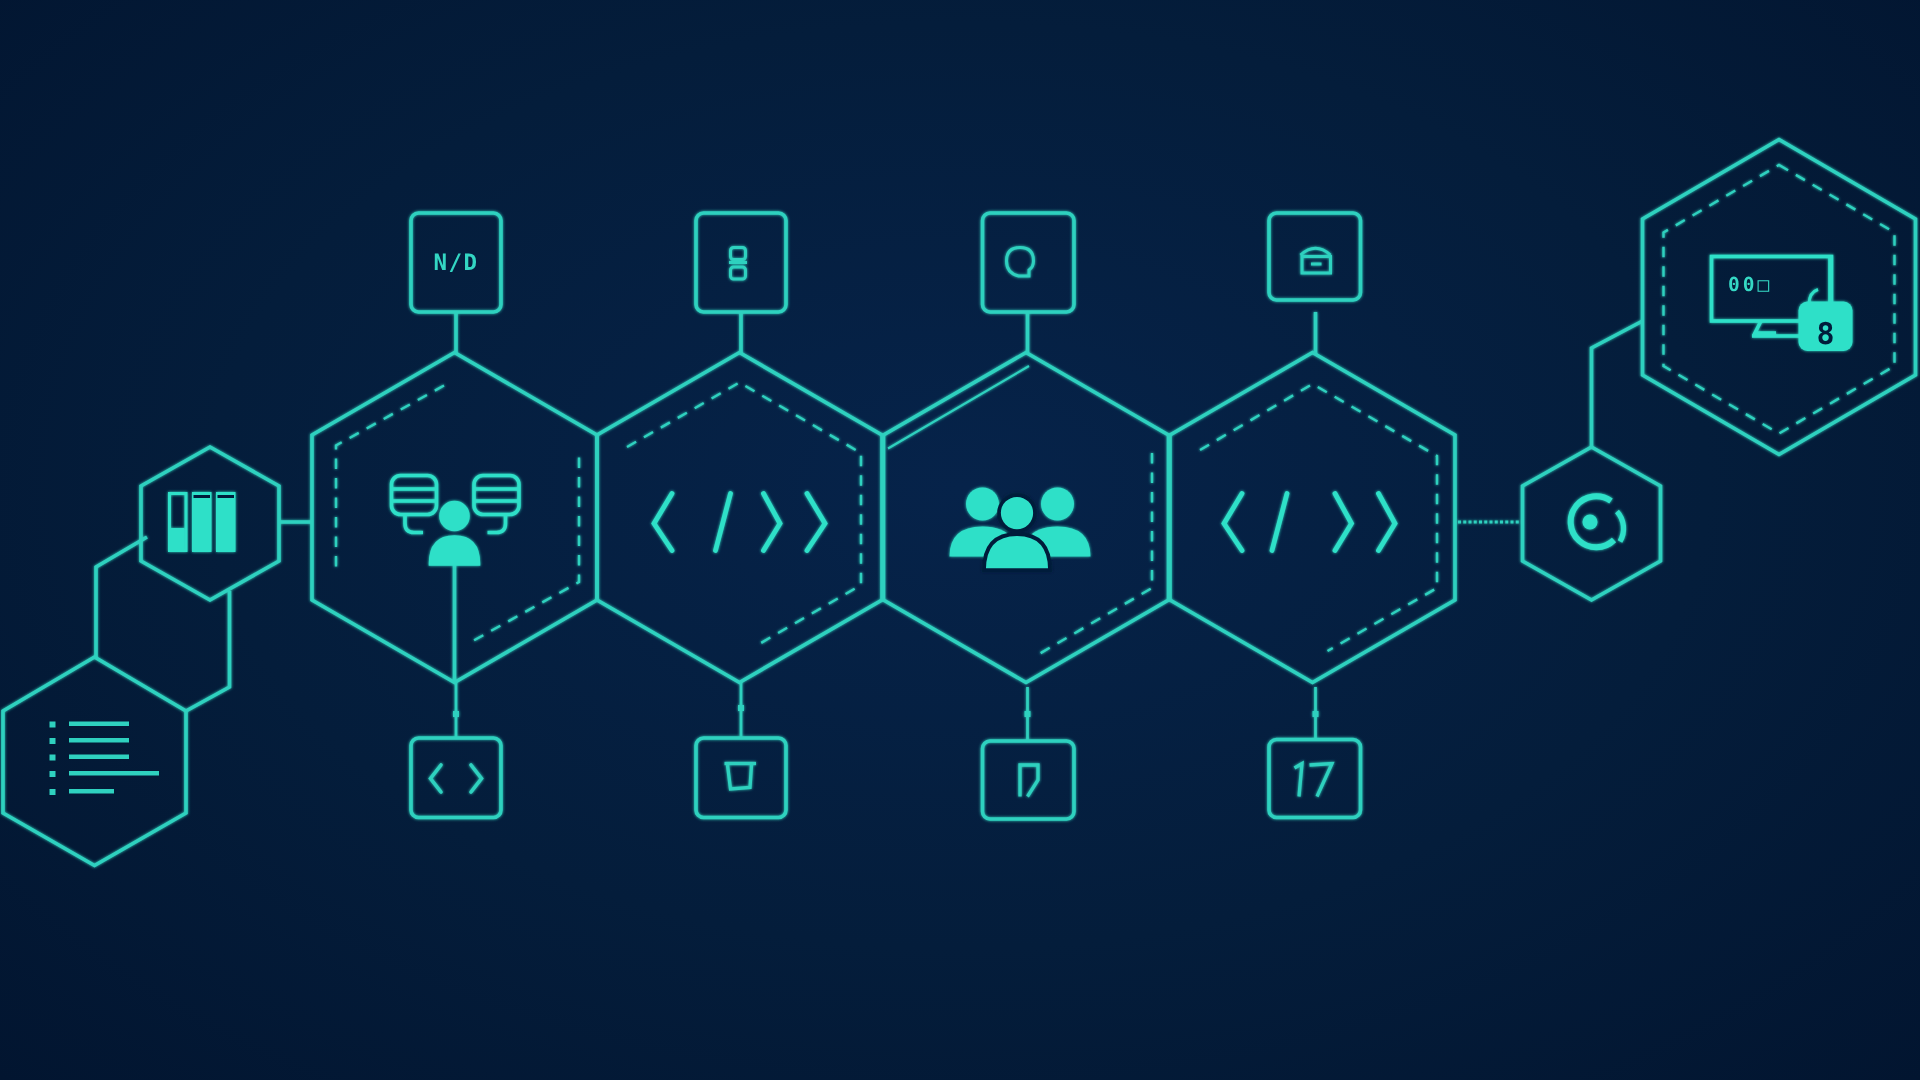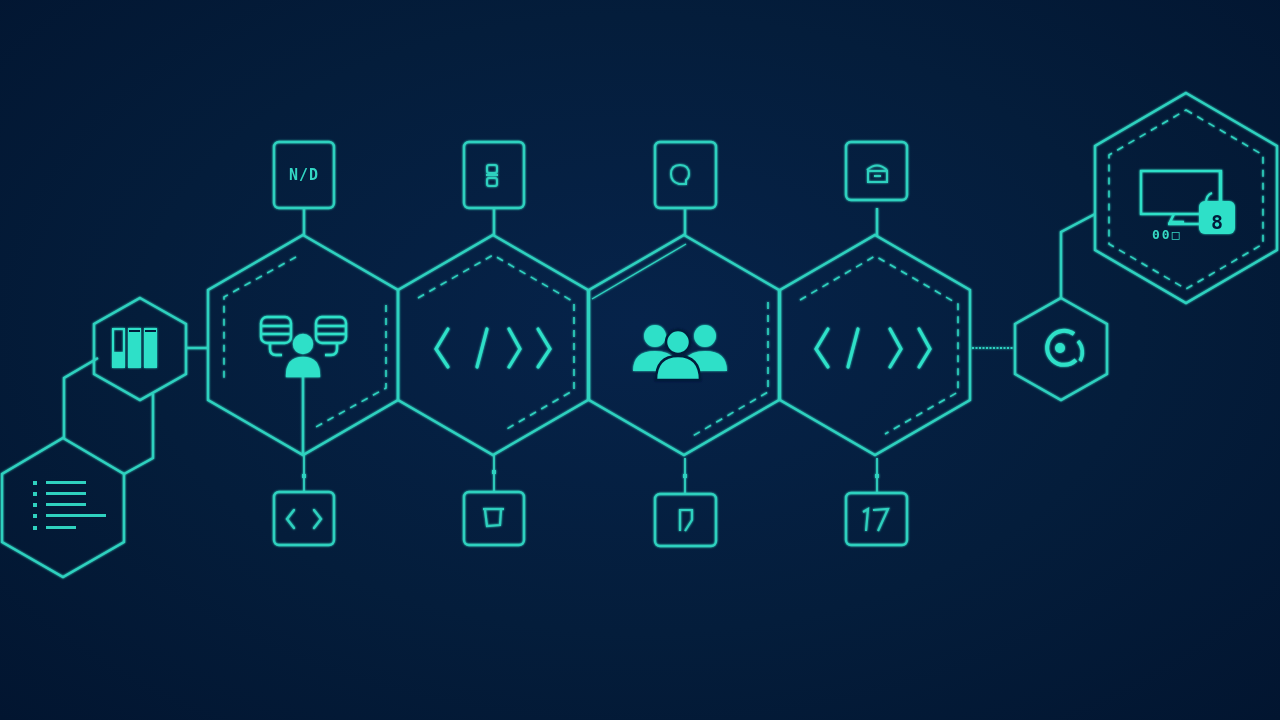--- a/index.html
+++ b/index.html
@@ -11,21 +11,21 @@
   #stage { position: absolute; left: 0; top: 0; width: 1280px; height: 720px;
     background: radial-gradient(ellipse at 50% 45%, #06234a 0%, #041d3b 55%, #021530 100%); }
   svg { position: absolute; left: 0; top: 0; }
   .box-label {
     position: absolute; width: 60px; height: 66px;
     display: flex; align-items: center; justify-content: center;
     color: #33d6c3; font-size: 15px; font-weight: bold; letter-spacing: 1px;
     font-family: "DejaVu Sans Mono", monospace;
   }
   .screen-text { position: absolute; color: #35d8c4; font-size: 13px; font-weight: bold; letter-spacing: 2px;
-    font-family: "DejaVu Sans Mono", monospace; margin-top: 44px; }
+    font-family: "DejaVu Sans Mono", monospace; }
 </style>
 </head>
 <body>
 
 <div id="stage">
 
 <svg width="1280" height="720" viewBox="0 0 1280 720">
   <defs>
     <filter id="glow" x="-20%" y="-20%" width="140%" height="140%">
       <feGaussianBlur stdDeviation="1.2" result="b"></feGaussianBlur>

